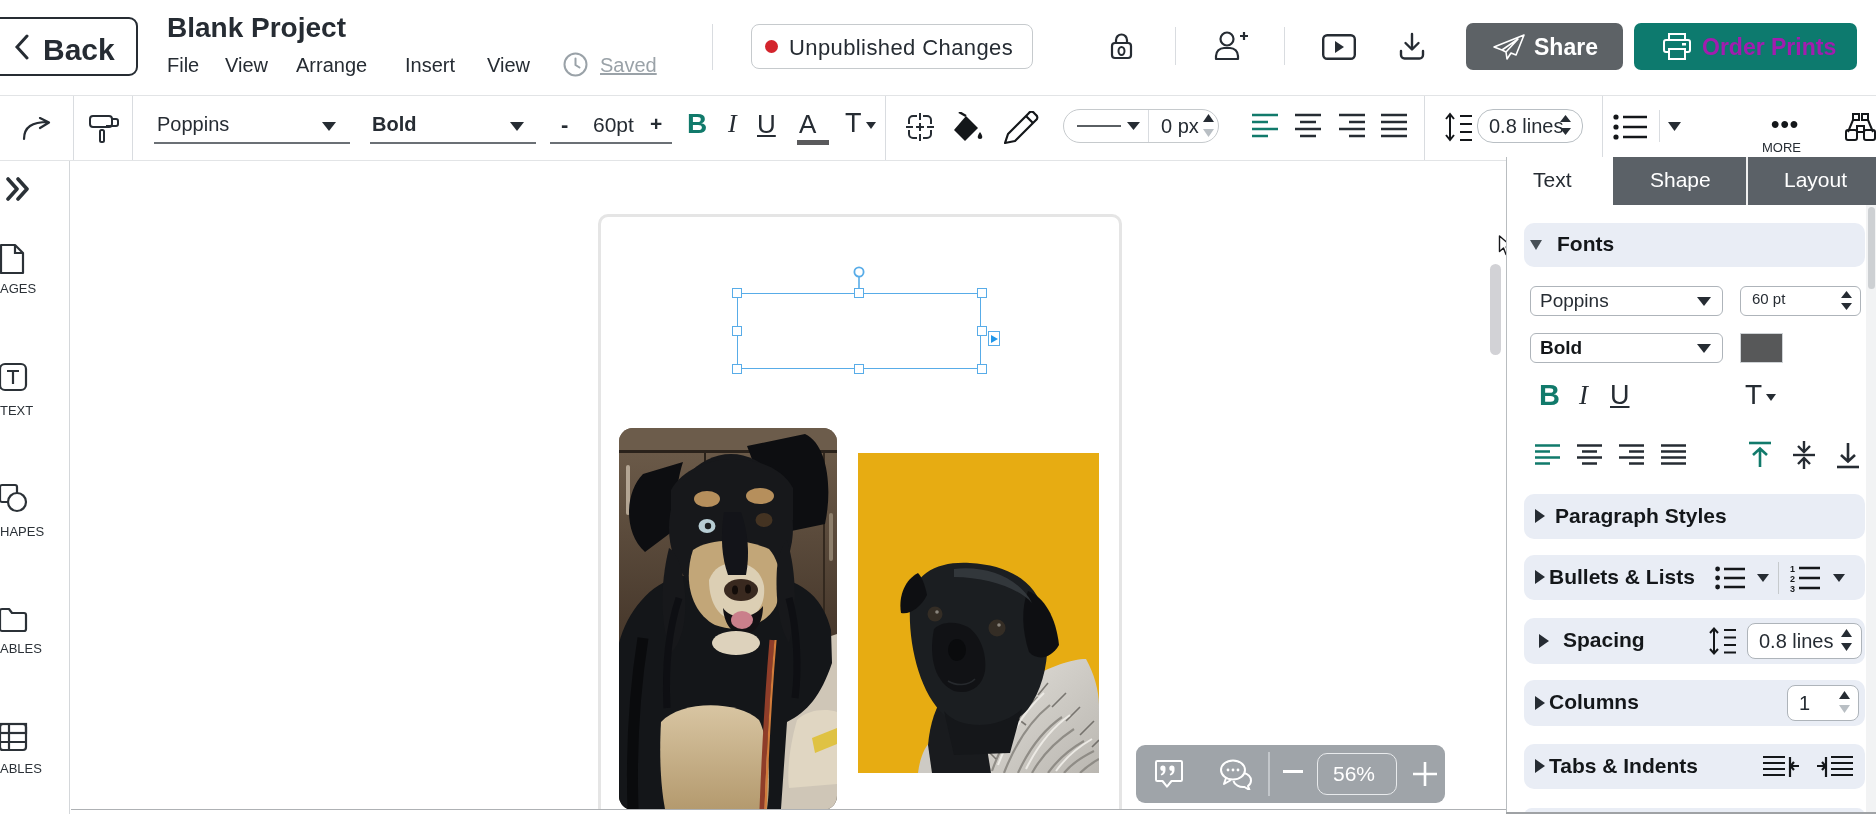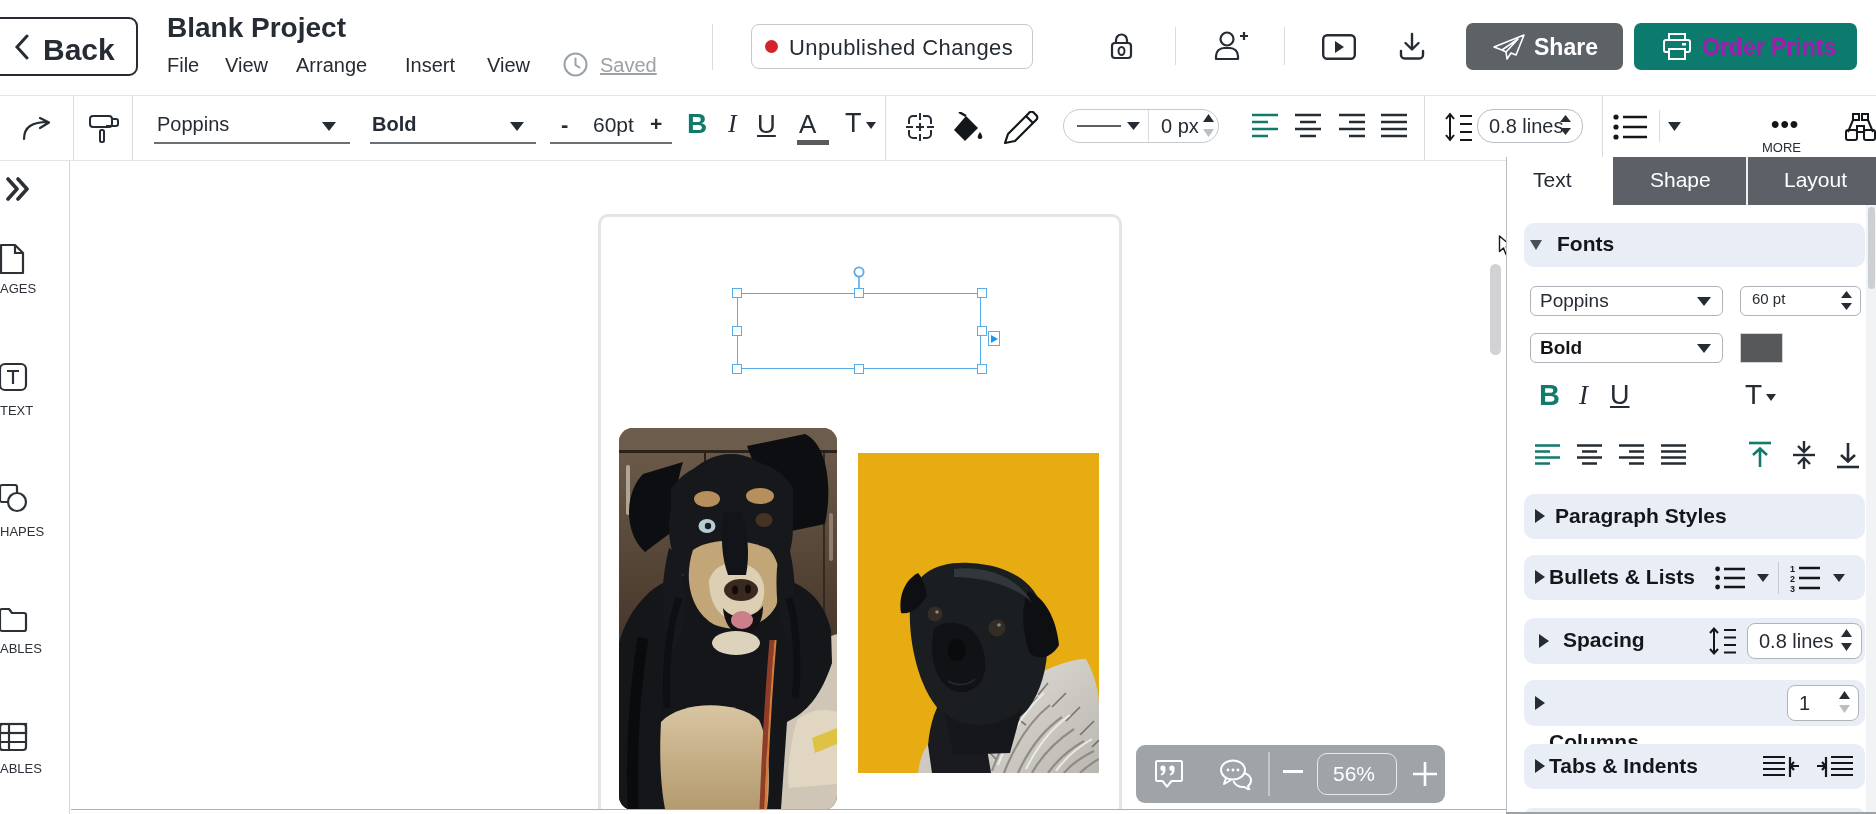--- a/index.html
+++ b/index.html
@@ -531,21 +531,21 @@
     <div class="abs" style="left:252px;top:473px;font-size:20px;color:#262c33;">0.8 lines</div>
     <svg class="abs" style="left:334px;top:472px;" width="11" height="24" viewBox="0 0 11 24">
         <path d="M0 8 L11 8 L5.5 0 Z" fill="#262c33"></path>
         <path d="M0 14 L11 14 L5.5 22 Z" fill="#262c33"></path>
       </svg>
 
     <div class="abs" style="left:17px;top:523px;width:341px;height:46px;background:#e9edf5;border-radius:10px;"></div>
     <svg class="abs" style="left:28px;top:539px;" width="10" height="14" viewBox="0 0 10 14">
         <path d="M0 0 L10 7 L0 14 Z" fill="#262c33"></path>
       </svg>
-    <div class="abs" style="left:42px;top:533px;font-size:21px;font-weight:bold;color:#14171a;margin-top:40px;">Columns</div>
+    <div class="abs" style="left:42px;top:533px;font-size:21px;font-weight:bold;color:#14171a;">Columns</div>
     <div class="abs" style="left:280px;top:528px;width:72px;height:36px;background:#fff;border:1.5px solid #aeb4ba;border-radius:8px;"></div>
     <div class="abs" style="left:292px;top:535px;font-size:20px;color:#262c33;">1</div>
     <svg class="abs" style="left:332px;top:534px;" width="11" height="24" viewBox="0 0 11 24">
         <path d="M0 8 L11 8 L5.5 0 Z" fill="#262c33"></path>
         <path d="M0 14 L11 14 L5.5 22 Z" fill="#b9bfc4"></path>
       </svg>
 
     <div class="abs" style="left:17px;top:587px;width:341px;height:45px;background:#e9edf5;border-radius:10px;"></div>
     <svg class="abs" style="left:28px;top:602px;" width="10" height="14" viewBox="0 0 10 14">
         <path d="M0 0 L10 7 L0 14 Z" fill="#262c33"></path>

